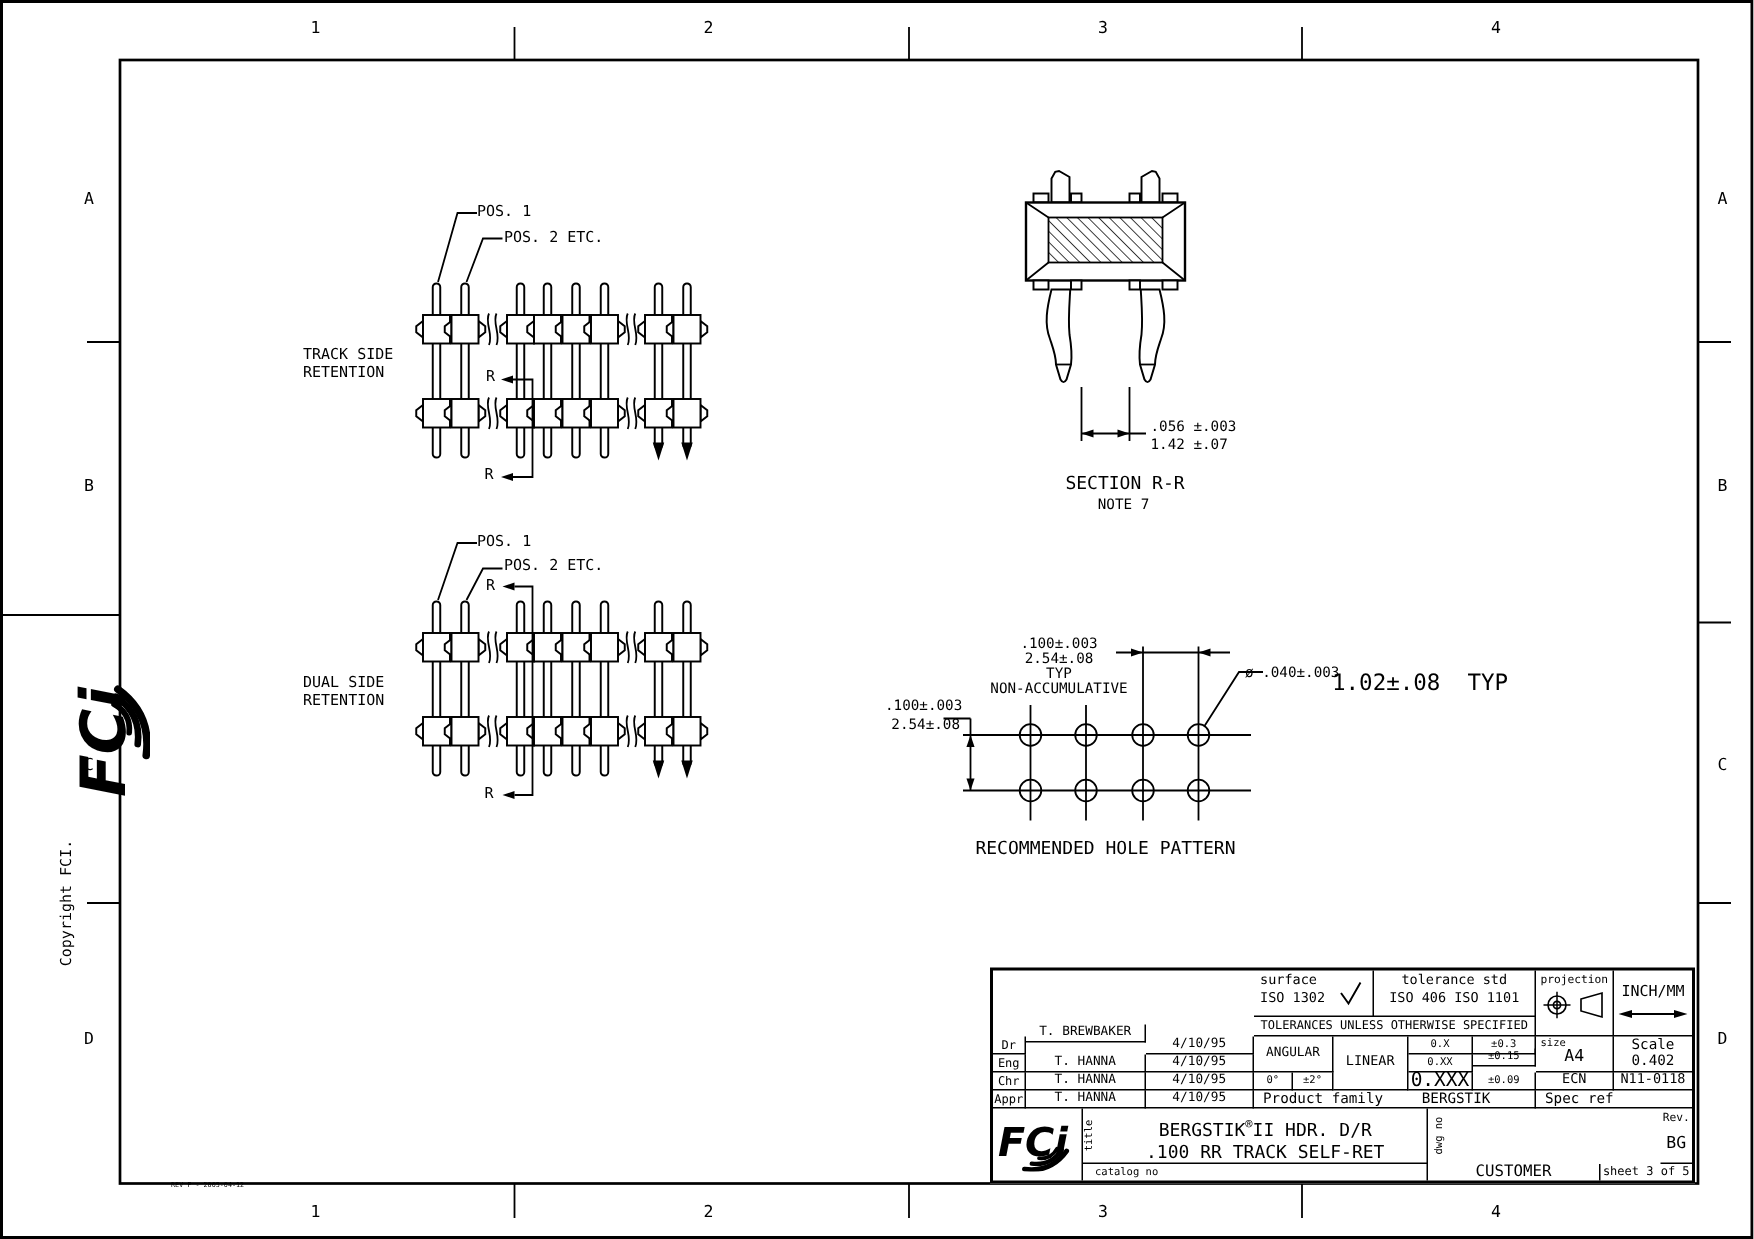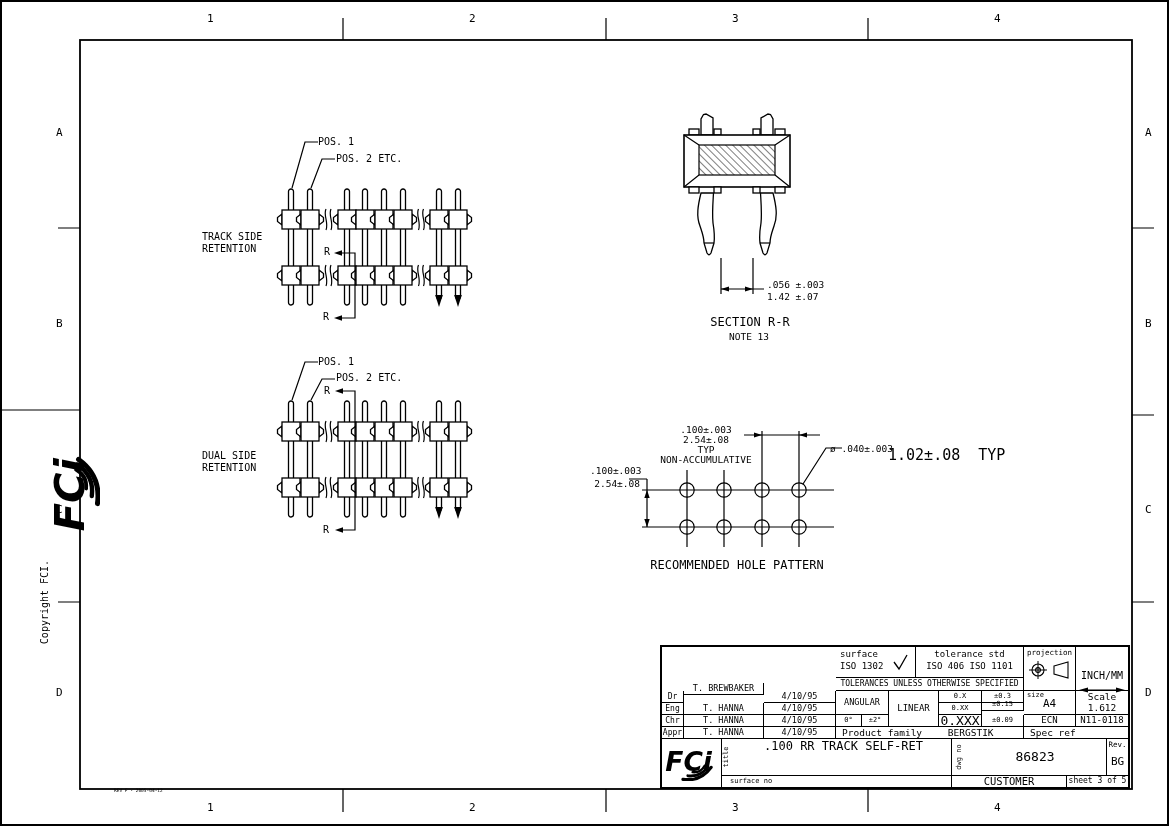--- a/index.html
+++ b/index.html
@@ -194,21 +194,21 @@
   <div class="lbl" style="left:200px;top:449px;font-size:10px">DUAL SIDE</div>
   <div class="lbl" style="left:200px;top:461px;font-size:10px">RETENTION</div>
   <div class="lbl" style="left:316px;top:355px;font-size:10px">POS. 1</div>
   <div class="lbl" style="left:334px;top:371px;font-size:10px">POS. 2 ETC.</div>
   <div class="lbl" style="left:322px;top:384px;font-size:10px">R</div>
   <div class="lbl" style="left:321px;top:523px;font-size:10px">R</div>
 
   <div class="lbl" style="left:765px;top:278px;font-size:9.5px">.056 ±.003</div>
   <div class="lbl" style="left:765px;top:290px;font-size:9.5px">1.42 ±.07</div>
   <div class="lbl ctr" style="left:708px;top:314px;width:80px;font-size:12px">SECTION R-R</div>
-  <div class="lbl ctr" style="left:717px;top:330px;width:60px;font-size:9.5px">NOTE 13</div>
+  <div class="lbl ctr" style="left:717px;top:330px;width:60px;font-size:9.5px">NOTE 7</div>
 
   <div class="lbl ctr" style="left:629px;top:423px;width:150px;font-size:9.5px">.100±.003</div>
   <div class="lbl ctr" style="left:629px;top:433px;width:150px;font-size:9.5px">2.54±.08</div>
   <div class="lbl ctr" style="left:629px;top:443px;width:150px;font-size:9.5px">TYP</div>
   <div class="lbl ctr" style="left:629px;top:453px;width:150px;font-size:9.5px">NON-ACCUMULATIVE</div>
   <div class="lbl rgt" style="left:588px;top:464px;width:50px;font-size:9.5px">.100±.003</div>
   <div class="lbl rgt" style="left:588px;top:477px;width:50px;font-size:9.5px">2.54±.08</div>
   <div class="lbl" style="left:828px;top:442px;font-size:9.5px">ø .040±.003</div>
   <div class="lbl" style="left:886px;top:446px;font-size:15px">1.02±.08  TYP</div>
   <div class="lbl ctr" style="left:645px;top:557px;width:180px;font-size:12px">RECOMMENDED HOLE PATTERN</div>
@@ -233,21 +233,21 @@
       <div style="padding-top:2px">projection</div>
       <svg width="44" height="18" viewBox="0 0 44 18" style="margin-top:4px">
         <circle cx="10" cy="9" r="6" fill="none" stroke="#000" stroke-width="1.1"></circle>
         <circle cx="10" cy="9" r="2.4" fill="none" stroke="#000" stroke-width="1.1"></circle>
         <path d="M1,9 H19 M10,0 V18" stroke="#000" stroke-width="1"></path>
         <polygon points="26,5 40,1 40,17 26,13" fill="none" stroke="#000" stroke-width="1.1"></polygon>
       </svg>
     </div>
 
     <div class="tc bb ctr" style="left:414px;top:0;width:52px;height:44px;font-size:10px">
-      <div style="padding-top:24px">INCH/MM</div>
+      <div style="padding-top:10px">INCH/MM</div>
       <svg width="46" height="10" viewBox="0 0 46 10" style="margin-top:4px">
         <line x1="4" y1="5" x2="42" y2="5" stroke="#000" stroke-width="1.2"></line>
         <polygon points="0,5 9,2.4 9,7.6" fill="#000"></polygon>
         <polygon points="46,5 37,2.4 37,7.6" fill="#000"></polygon>
       </svg>
     </div>
 
     <div class="tc br bb ctr" style="left:174px;top:31px;width:188px;height:13px;font-size:8px;line-height:12px">TOLERANCES UNLESS OTHERWISE SPECIFIED</div>
 
     <div class="tc br bb ctr" style="left:0;top:44px;width:22px;height:12px;font-size:8px;line-height:11px">Dr</div>
@@ -273,52 +273,54 @@
     <div class="tc br bb ctr" style="left:320px;top:52px;width:42px;height:12px;font-size:7px;line-height:11px">±0.15</div>
     <div class="tc br bb ctr" style="left:277px;top:68px;width:43px;height:12px;font-size:13px;line-height:11px">0.XXX</div>
     <div class="tc br bb ctr" style="left:320px;top:68px;width:42px;height:12px;font-size:7px;line-height:11px">±0.09</div>
 
     <div class="tc br bb" style="left:362px;top:44px;width:52px;height:24px">
       <div style="position:absolute;left:3px;top:1px;font-size:7px">size</div>
       <div class="ctr" style="padding-top:7px;font-size:11px">A4</div>
     </div>
     <div class="tc bb ctr" style="left:414px;top:44px;width:52px;height:24px;font-size:9.5px">
       <div style="padding-top:1px">Scale</div>
-      <div style="padding-top:1px">1.612</div>
+      <div style="padding-top:1px">0.402</div>
     </div>
     <div class="tc br bb ctr" style="left:362px;top:68px;width:52px;height:12px;font-size:9px;line-height:11px">ECN</div>
     <div class="tc bb ctr" style="left:414px;top:68px;width:52px;height:12px;font-size:9px;line-height:11px">N11-0118</div>
 
     <div class="tc br bb" style="left:174px;top:80px;width:188px;height:12px;font-size:9.5px;line-height:11px">
       <span style="padding-left:6px">Product family</span>
       <span style="padding-left:20px">BERGSTIK</span>
     </div>
     <div class="tc bb" style="left:362px;top:80px;width:104px;height:12px;font-size:9.5px;line-height:11px;padding-left:6px">Spec ref</div>
 
     <div class="tc br fci-logo" style="left:0;top:92px;width:60px;height:48px">
       <svg width="52" height="37" viewBox="0 0 64 46" style="margin:5px 0 0 3px">
         <text x="0" y="33" font-size="33" font-weight="900" font-style="italic" font-family="DejaVu Sans, sans-serif" fill="#000">FCi</text>
         <path d="M22,44 Q44,47 57,29" fill="none" stroke="#000" stroke-width="4" stroke-linecap="round"></path>
         <path d="M28,39.5 Q44,41.5 53,28" fill="none" stroke="#000" stroke-width="3.5" stroke-linecap="round"></path>
         <path d="M34,35 Q44,36 49,27" fill="none" stroke="#000" stroke-width="3" stroke-linecap="round"></path>
       </svg>
     </div>
 
     <div class="tc br bb" style="left:60px;top:92px;width:230px;height:37px">
+      <div class="ctr" style="padding:3px 0 0 14px;font-size:12px;line-height:15px">
+        <span>BERGSTIK</span><sup style="font-size:8px">®</sup><span>II HDR. D/R</span>
+      </div>
       <div class="ctr" style="padding-left:14px;font-size:12px;line-height:15px">.100 RR TRACK SELF-RET</div>
     </div>
 
-    <div class="tc br bb ctr" style="left:290px;top:92px;width:155px;height:37px;font-size:13px;line-height:36px;padding-left:12px">86823</div>
 
     <div class="tc bb ctr" style="left:445px;top:92px;width:21px;height:37px">
       <div style="padding-top:2px;font-size:7.5px">Rev.</div>
       <div style="padding-top:7px;font-size:11px">BG</div>
     </div>
 
     <div class="tc rot" style="left:48px;top:105px;width:36px;height:10px;font-size:7px">title</div>
     <div class="tc rot" style="left:281px;top:105px;width:36px;height:10px;font-size:7px">dwg no</div>
 
-    <div class="tc br" style="left:60px;top:129px;width:230px;height:11px;font-size:7px;line-height:10px;padding-left:8px">surface no</div>
+    <div class="tc br" style="left:60px;top:129px;width:230px;height:11px;font-size:7px;line-height:10px;padding-left:8px">catalog no</div>
     <div class="tc br ctr" style="left:290px;top:129px;width:115px;height:11px;font-size:10.5px;line-height:10px">CUSTOMER</div>
     <div class="tc ctr" style="left:405px;top:129px;width:61px;height:11px;font-size:8px;line-height:10px">sheet 3 of 5</div>
   </div>
 
 </div>
 
 </body></html>

